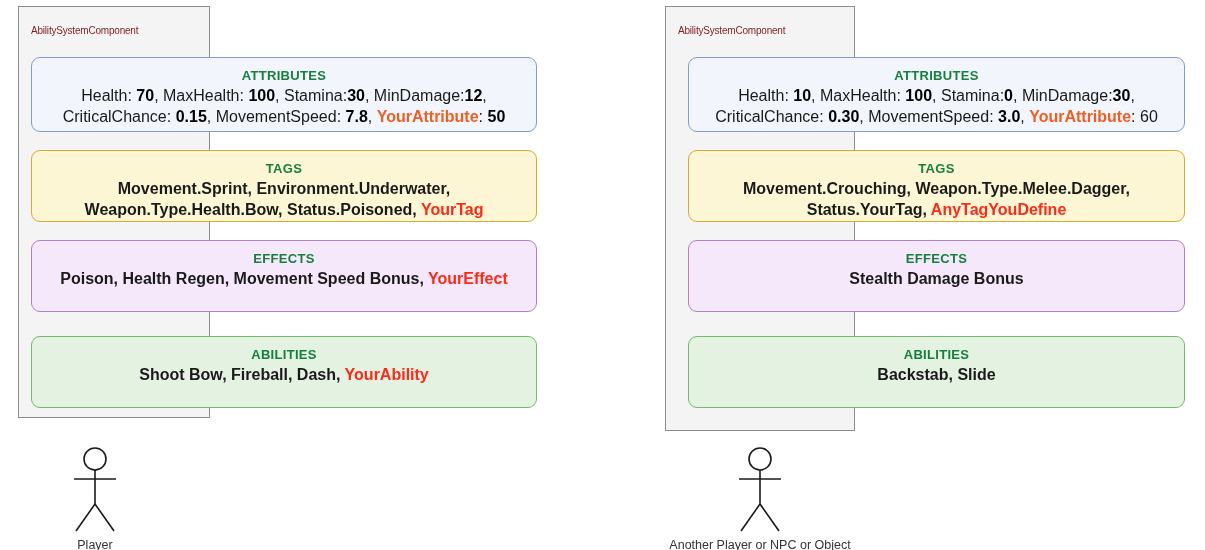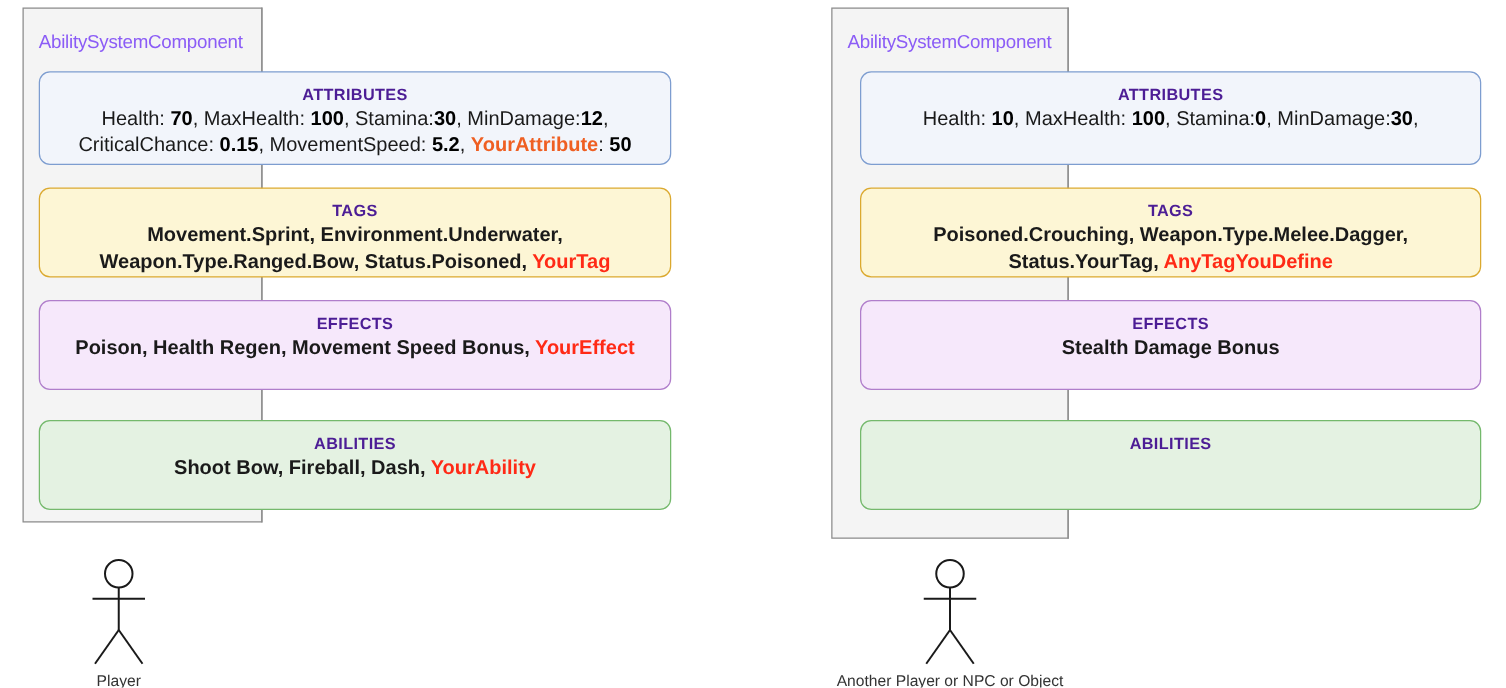--- a/index.html
+++ b/index.html
@@ -31,22 +31,22 @@
   .asc-container {
     position: absolute;
     background: #f4f4f4;
     border: 1px solid #8c8c8c;
     box-sizing: border-box;
   }
   .asc-title {
     position: absolute;
     left: 12px;
     top: 18px;
-    font-size: 15px;
-    color: #8b5cf6;
+    font-size: 10px;
+    color: #7f1d1d;
     letter-spacing: -0.2px;
     white-space: nowrap;
   }
   
   .asc-divider {
     position: absolute;
     top: 0;
     width: 1px;
     background: #8c8c8c;
   }
@@ -59,21 +59,21 @@
     border-width: 1.4px;
     border-style: solid;
     text-align: center;
     padding-top: 9px;
     line-height: 1.32;
   }
   .catbox .cat-title {
     display: block;
     font-weight: bold;
     font-size: 13px;
-    color: #4c1d95;
+    color: #15803d;
     letter-spacing: 0.3px;
     margin-bottom: 1px;
   }
   .catbox .cat-body {
     display: block;
     font-size: 16px;
     color: #1a1a1a;
   }
   .catbox .cat-body.bold {
     font-weight: bold;
@@ -124,28 +124,28 @@
       <div class="asc-title">AbilitySystemComponent</div>
     </div>
     <div class="asc-divider" style="left:209px; top:6px; height:412px;"></div>
 
     <div class="catbox box-attributes" style="left:31px; top:57px; width:506px; height:75px;">
       <span class="cat-title">ATTRIBUTES</span>
       <span class="cat-body attr-line">
         <span>Health: </span><b class="b">70</b><span>, </span><span>MaxHealth: </span><b class="b">100</b><span>, </span><span>Stamina:</span><b class="b">30</b><span>, </span><span>MinDamage:</span><b class="b">12</b><span>,</span>
       </span>
       <span class="cat-body attr-line">
-        <span>CriticalChance: </span><b class="b">0.15</b><span>, </span><span>MovementSpeed: </span><b class="b">5.2</b><span>, </span><span class="hl-orange">YourAttribute</span>: <b class="b">50</b>
+        <span>CriticalChance: </span><b class="b">0.15</b><span>, </span><span>MovementSpeed: </span><b class="b">7.8</b><span>, </span><span class="hl-orange">YourAttribute</span>: <b class="b">50</b>
       </span>
     </div>
 
     <div class="catbox box-tags" style="left:31px; top:150px; width:506px; height:72px;">
       <span class="cat-title">TAGS</span>
       <span class="cat-body bold">Movement.Sprint, Environment.Underwater,</span>
-      <span class="cat-body bold"><span>Weapon.Type.Ranged.Bow, Status.Poisoned, </span><span class="hl">YourTag</span></span>
+      <span class="cat-body bold"><span>Weapon.Type.Health.Bow, Status.Poisoned, </span><span class="hl">YourTag</span></span>
     </div>
 
     <div class="catbox box-effects" style="left:31px; top:240px; width:506px; height:72px;">
       <span class="cat-title">EFFECTS</span>
       <span class="cat-body bold"><span>Poison, Health Regen, Movement Speed Bonus, </span><span class="hl">YourEffect</span></span>
     </div>
 
     <div class="catbox box-abilities" style="left:31px; top:336px; width:506px; height:72px;">
       <span class="cat-title">ABILITIES</span>
       <span class="cat-body bold"><span>Shoot Bow, Fireball, Dash, </span><span class="hl">YourAbility</span></span>
@@ -168,35 +168,39 @@
     <div class="asc-container" style="left:665px; top:6px; width:190px; height:425px;">
       <div class="asc-title">AbilitySystemComponent</div>
     </div>
     <div class="asc-divider" style="left:854px; top:6px; height:425px;"></div>
 
     <div class="catbox box-attributes" style="left:688px; top:57px; width:497px; height:75px;">
       <span class="cat-title">ATTRIBUTES</span>
       <span class="cat-body attr-line">
         <span>Health: </span><b class="b">10</b><span>, </span><span>MaxHealth: </span><b class="b">100</b><span>, </span><span>Stamina:</span><b class="b">0</b><span>, </span><span>MinDamage:</span><b class="b">30</b><span>,</span>
       </span>
+      <span class="cat-body attr-line">
+        <span>CriticalChance: </span><b class="b">0.30</b><span>, </span><span>MovementSpeed: </span><b class="b">3.0</b><span>, </span><span class="hl-orange">YourAttribute</span>: <span>60</span>
+      </span>
     </div>
 
     <div class="catbox box-tags" style="left:688px; top:150px; width:497px; height:72px;">
       <span class="cat-title">TAGS</span>
-      <span class="cat-body bold">Poisoned.Crouching, Weapon.Type.Melee.Dagger,</span>
+      <span class="cat-body bold">Movement.Crouching, Weapon.Type.Melee.Dagger,</span>
       <span class="cat-body bold"><span>Status.YourTag, </span><span class="hl">AnyTagYouDefine</span></span>
     </div>
 
     <div class="catbox box-effects" style="left:688px; top:240px; width:497px; height:72px;">
       <span class="cat-title">EFFECTS</span>
       <span class="cat-body bold"><span>Stealth Damage Bonus</span><span class="hl"></span></span>
     </div>
 
     <div class="catbox box-abilities" style="left:688px; top:336px; width:497px; height:72px;">
       <span class="cat-title">ABILITIES</span>
+      <span class="cat-body bold"><span>Backstab, Slide</span><span class="hl"></span></span>
     </div>
 
     <div class="actor" style="left:723px; top:446px; width:74px; height:110px;">
       <svg width="74" height="92" viewBox="0 0 74 92">
         <circle cx="37" cy="13" r="11" fill="none" stroke="#1a1a1a" stroke-width="1.6"></circle>
         <line x1="37" y1="24" x2="37" y2="58" stroke="#1a1a1a" stroke-width="1.6"></line>
         <line x1="16" y1="33" x2="58" y2="33" stroke="#1a1a1a" stroke-width="1.6"></line>
         <line x1="37" y1="58" x2="18" y2="85" stroke="#1a1a1a" stroke-width="1.6"></line>
         <line x1="37" y1="58" x2="56" y2="85" stroke="#1a1a1a" stroke-width="1.6"></line>
       </svg>

